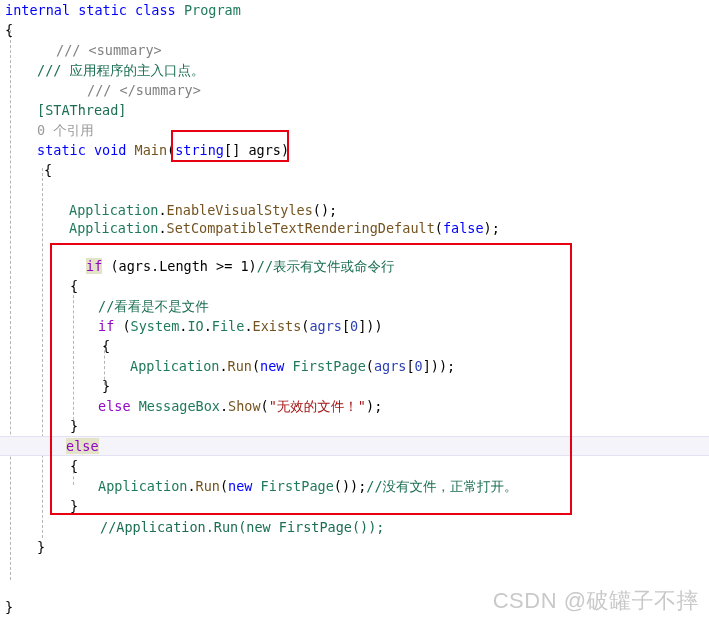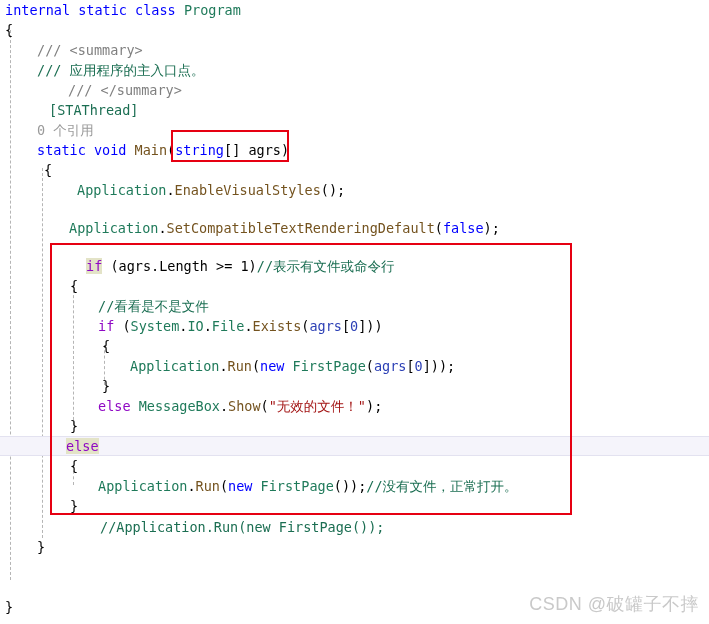--- a/index.html
+++ b/index.html
@@ -44,21 +44,21 @@
   
   .ind { display: inline-block; }
 
   
   .kw      { color: #0000ff; }           
   .kwctl   { color: #8f08c4; }           
   .cls     { color: #1f7a5a; }           
   .method  { color: #74531f; }           
   .cmt     { color: #1b6e52; }           
   .doccmt  { color: #1b6e52; }
-  .docgray { color: #808080; }
+  .docgray { color: #808080; margin-left: 19px; }
   .str     { color: #a31515; }
   .plain   { color: #000000; }
   .ident   { color: #2b3fb5; }           
   .attr    { color: #1b6e52; }
   .lens    { color: #9a9a9a; }           
   .hl      { background: #e3e3c7; }      
 
   
   .curline-band {
     position: absolute;
@@ -88,21 +88,21 @@
     pointer-events: none;
     background: transparent;
   }
 
   
   #watermark {
     position: absolute;
     right: 10px;
     bottom: 8px;
     color: #c9c9c9;
-    font-size: 18px;
+    font-size: 22px;
     font-family: "Liberation Sans", sans-serif;
     letter-spacing: 0.5px;
     white-space: nowrap;
   }
 </style>
 </head>
 <body>
 
 <div id="editor">
 
@@ -119,29 +119,29 @@
     <div class="line" style="top:0px;position:absolute;left:0;"><span class="ind" style="width:5px;"></span><span class="kw">internal</span> <span class="kw">static</span> <span class="kw">class</span> <span class="cls">Program</span></div>
 
     <div class="line" style="top:20px;position:absolute;left:0;"><span class="ind" style="width:5px;"></span><span class="plain">{</span></div>
 
     <div class="line" style="top:40px;position:absolute;left:0;"><span class="ind" style="width:37px;"></span><span class="docgray">/// &lt;summary&gt;</span></div>
 
     <div class="line" style="top:60px;position:absolute;left:0;"><span class="ind" style="width:37px;"></span><span class="doccmt">/// 应用程序的主入口点。</span></div>
 
     <div class="line" style="top:80px;position:absolute;left:0;padding-left:31px;"><span class="ind" style="width:37px;"></span><span class="docgray">/// &lt;/summary&gt;</span></div>
 
-    <div class="line" style="top:100px;position:absolute;left:0;padding-left:12px;"><span class="ind" style="width:37px;"></span><span class="attr">[STAThread]</span></div>
+    <div class="line" style="top:100px;position:absolute;left:0;"><span class="ind" style="width:37px;"></span><span class="attr">[STAThread]</span></div>
 
     <div class="line" style="top:120px;position:absolute;left:0;"><span class="ind" style="width:37px;"></span><span class="lens">0 个引用</span></div>
 
     <div class="line" style="top:140px;position:absolute;left:0;"><span class="ind" style="width:37px;"></span><span class="kw">static</span> <span class="kw">void</span> <span class="method">Main</span><span class="plain">(</span><span class="kw">string</span><span class="plain">[] </span><span class="plain">agrs</span><span class="plain">)</span></div>
 
     <div class="line" style="top:160px;position:absolute;left:0;"><span class="ind" style="width:44px;"></span><span class="plain">{</span></div>
 
-    <div class="line" style="top:180px;position:absolute;left:0;padding-left:8px;"><span class="ind" style="width:69px;"></span><span class="cls">Application</span><span class="plain">.</span><span class="method">EnableVisualStyles</span><span class="plain">();</span></div>
+    <div class="line" style="top:200px;position:absolute;left:0;"><span class="ind" style="width:69px;"></span><span class="cls">Application</span><span class="plain">.</span><span class="method">EnableVisualStyles</span><span class="plain">();</span></div>
 
     <div class="line" style="top:218px;position:absolute;left:0;"><span class="ind" style="width:69px;"></span><span class="cls">Application</span><span class="plain">.</span><span class="method">SetCompatibleTextRenderingDefault</span><span class="plain">(</span><span class="kw">false</span><span class="plain">);</span></div>
 
     <div class="line" style="top:256px;position:absolute;left:0;padding-left:20px;"><span class="ind" style="width:66px;"></span><span class="kwctl hl">if</span><span class="plain"> (</span><span class="plain">agrs</span><span class="plain">.</span><span class="plain">Length</span><span class="plain"> &gt;= 1)</span><span class="cmt">//表示有文件或命令行</span></div>
 
     <div class="line" style="top:276px;position:absolute;left:0;"><span class="ind" style="width:70px;"></span><span class="plain">{</span></div>
 
     <div class="line" style="top:296px;position:absolute;left:0;"><span class="ind" style="width:98px;"></span><span class="cmt">//看看是不是文件</span></div>
 
     <div class="line" style="top:316px;position:absolute;left:0;"><span class="ind" style="width:98px;"></span><span class="kwctl">if</span><span class="plain"> (</span><span class="cls">System</span><span class="plain">.</span><span class="cls">IO</span><span class="plain">.</span><span class="cls">File</span><span class="plain">.</span><span class="method">Exists</span><span class="plain">(</span><span class="ident">agrs</span><span class="plain">[</span><span class="ident">0</span><span class="plain">]))</span></div>

